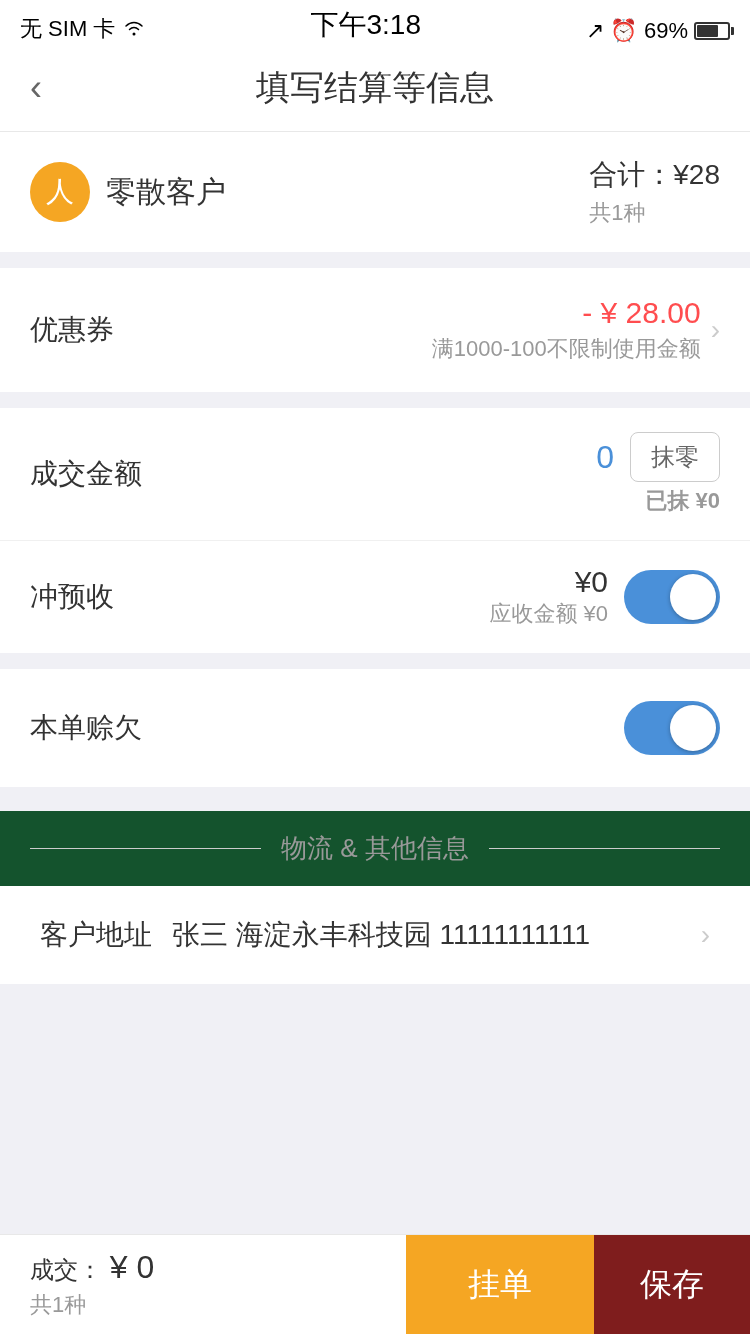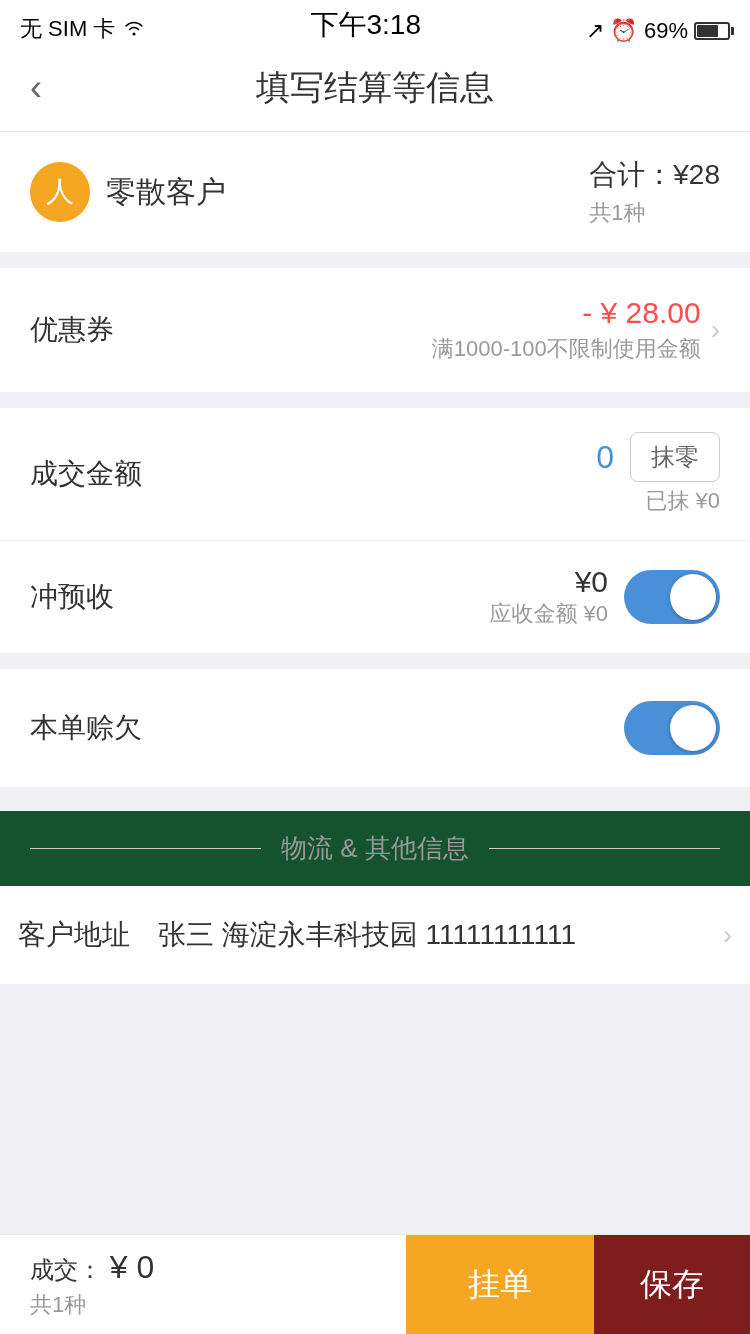--- a/index.html
+++ b/index.html
@@ -111,21 +111,21 @@
     .deal-row:last-child { border-bottom: none; }
     .deal-label { font-size: 28px; color: #333; }
     .deal-right { display: flex; flex-direction: column; align-items: flex-end; gap: 4px; }
     .deal-value-row { display: flex; align-items: center; gap: 16px; }
     .deal-amount { font-size: 32px; color: #4a90d9; }
     .round-btn {
       border: 1px solid #ccc; border-radius: 8px;
       padding: 8px 20px; font-size: 24px; color: #666;
       background: #fff; cursor: pointer;
     }
-    .deal-sub { font-size: 22px; color: #999; }
+    .deal-sub { font-size: 22px; color: #999; font-weight: bold; }
 
     
     .prepay-amount { font-size: 30px; color: #333; font-weight: 500; }
     .prepay-sub { font-size: 22px; color: #999; }
 
     
     .toggle {
       width: 96px; height: 54px; border-radius: 27px;
       background: #4a90d9;
       position: relative; cursor: pointer;
@@ -182,22 +182,21 @@
 
     
     .address-section {
       background: #fff;
       margin-bottom: 16px;
     }
     .address-row {
       display: flex;
       align-items: center;
       justify-content: center;
-      padding: 30px 18px;
-      gap: 8px;
+      padding: 30px 40px;
     }
     .address-label { font-size: 28px; color: #333; flex-shrink: 0; margin-right: 20px; }
     .address-value { font-size: 28px; color: #333; flex: 1; }
     .address-chevron { font-size: 28px; color: #ccc; }
 
     
     .bottom-bar {
       position: fixed;
       bottom: 0; left: 0; right: 0;
       width: 750px;

